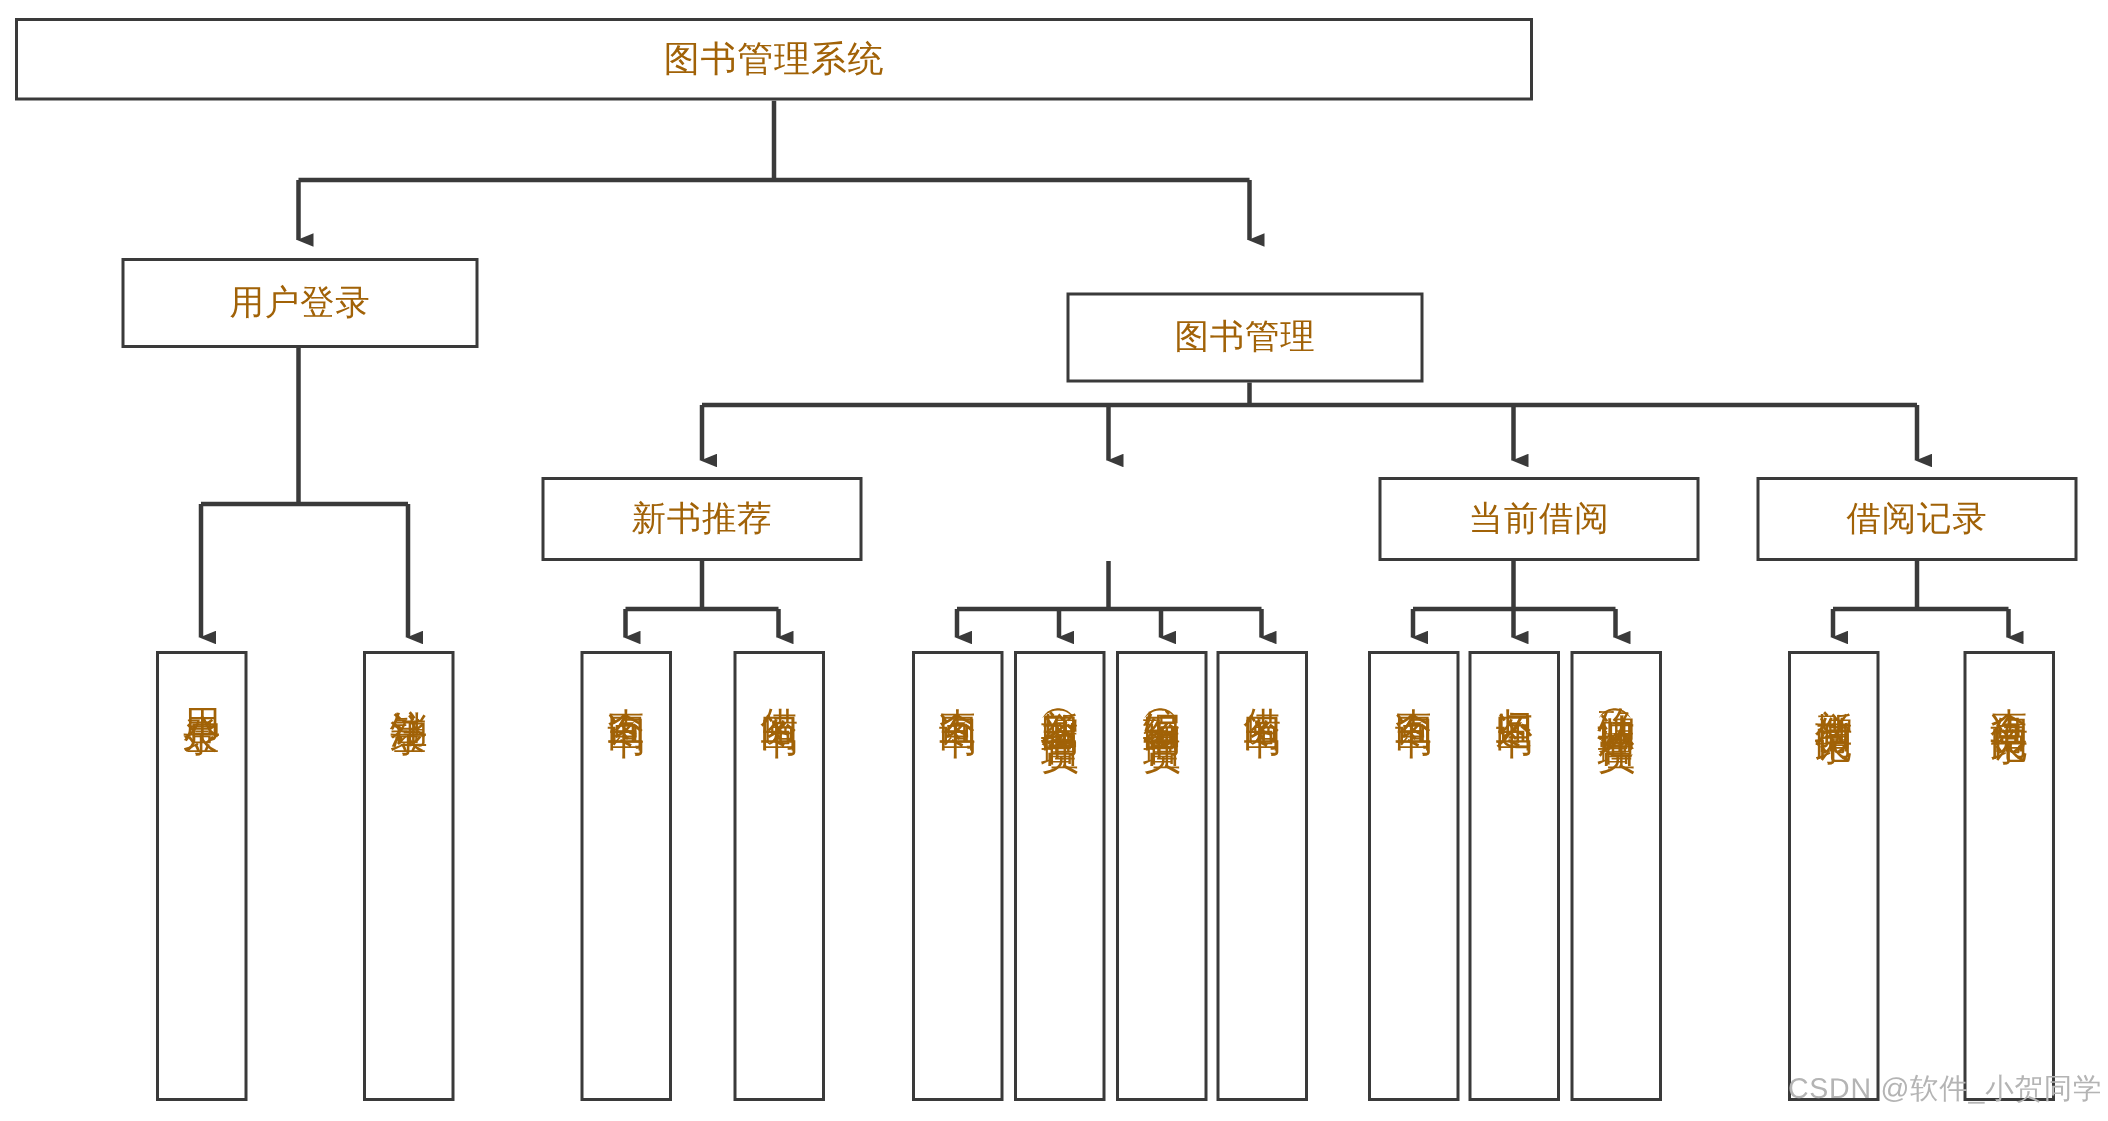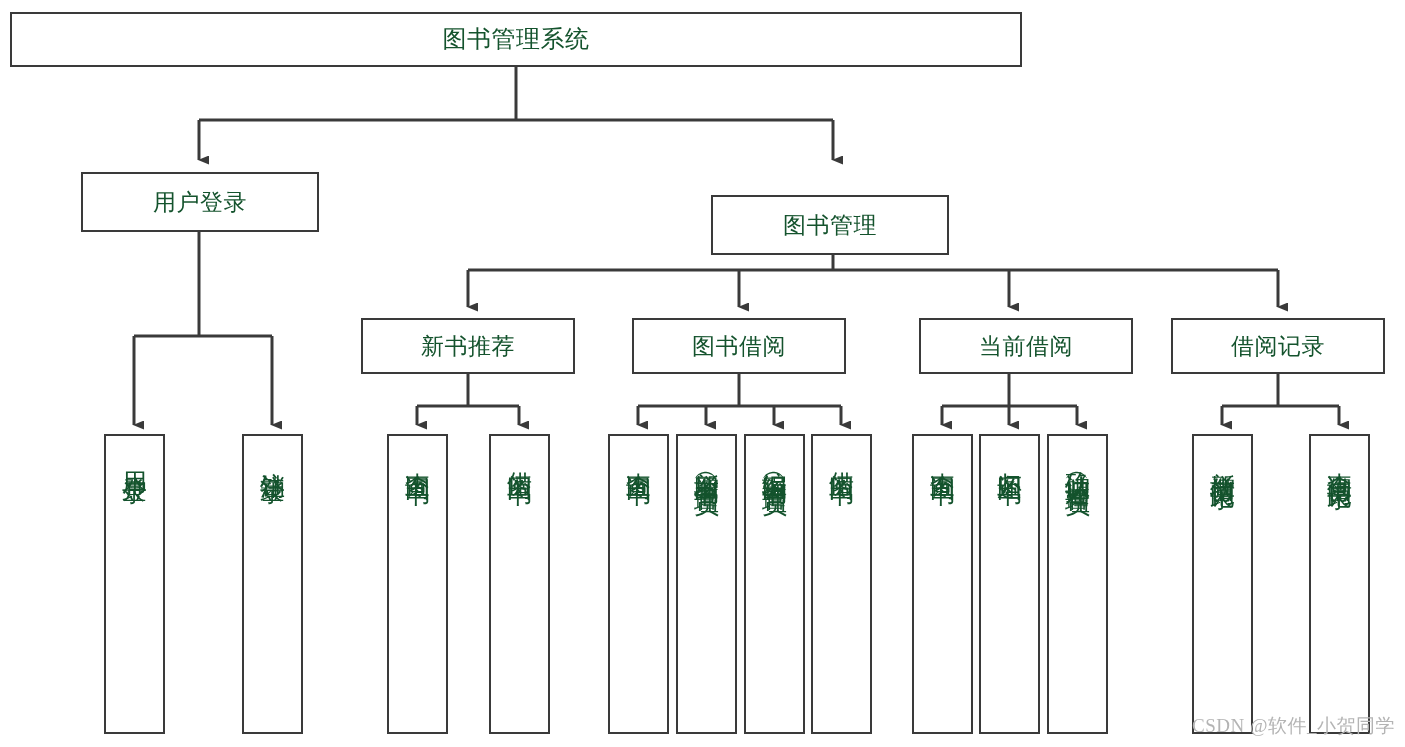--- a/index.html
+++ b/index.html
@@ -27,21 +27,21 @@
     pointer-events: none;
   }
   .node {
     position: absolute;
     box-sizing: border-box;
     border: 2.5px solid #3a3a3a;
     background: #ffffff;
     display: flex;
     align-items: center;
     justify-content: center;
-    color: #14532d;
+    color: #a16207;
     line-height: 1.22;
     text-align: center;
   }
   .node-label {
     display: block;
     white-space: pre-line;
   }
   .node.horiz .node-label {
     writing-mode: horizontal-tb;
     font-size: 23px;
@@ -59,21 +59,21 @@
     line-height: 1;
   }
   .node.root .node-label { font-size: 24px; }
   .watermark {
     position: absolute;
     left: 1192px;
     top: 713px;
     font-size: 19px;
     color: #b4b4b4;
     white-space: nowrap;
-    font-family: Liberation Serif, serif;
+    font-family: Liberation Sans, sans-serif;
     letter-spacing: 0.5px;
   }
 </style>
 </head>
 <body>
 
 <div id="diagram-root">
 
   <svg id="edges-svg" viewBox="0 0 1405 747">
     <defs>
@@ -134,23 +134,20 @@
   </div>
 
   <div class="node horiz" style="left:711px; top:172px; width:238px; height:60px;margin-top:23px;">
     <span class="node-label">图书管理</span>
   </div>
 
   <div class="node horiz" style="left:361px; top:318px; width:214px; height:56px;">
     <span class="node-label">新书推荐</span>
   </div>
 
-  <div class="node horiz" style="left:632px; top:318px; width:214px; height:56px;">
-    <span class="node-label">图书借阅</span>
-  </div>
 
   <div class="node horiz" style="left:919px; top:318px; width:214px; height:56px;">
     <span class="node-label">当前借阅</span>
   </div>
 
   <div class="node horiz" style="left:1171px; top:318px; width:214px; height:56px;">
     <span class="node-label">借阅记录</span>
   </div>
 
   <div class="node vert" style="left:104px; top:434px; width:61px; height:300px;">

